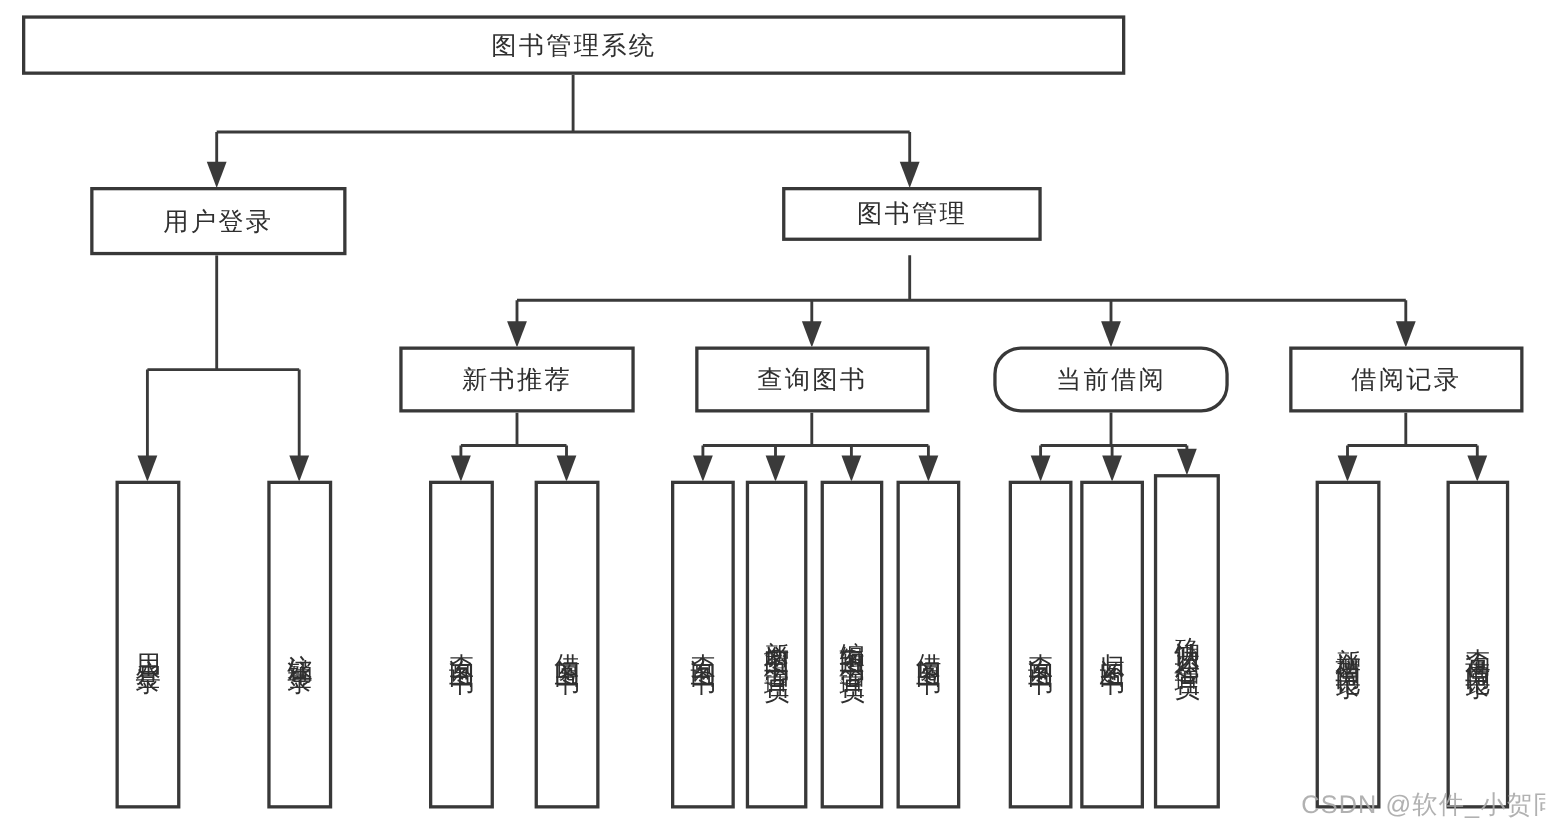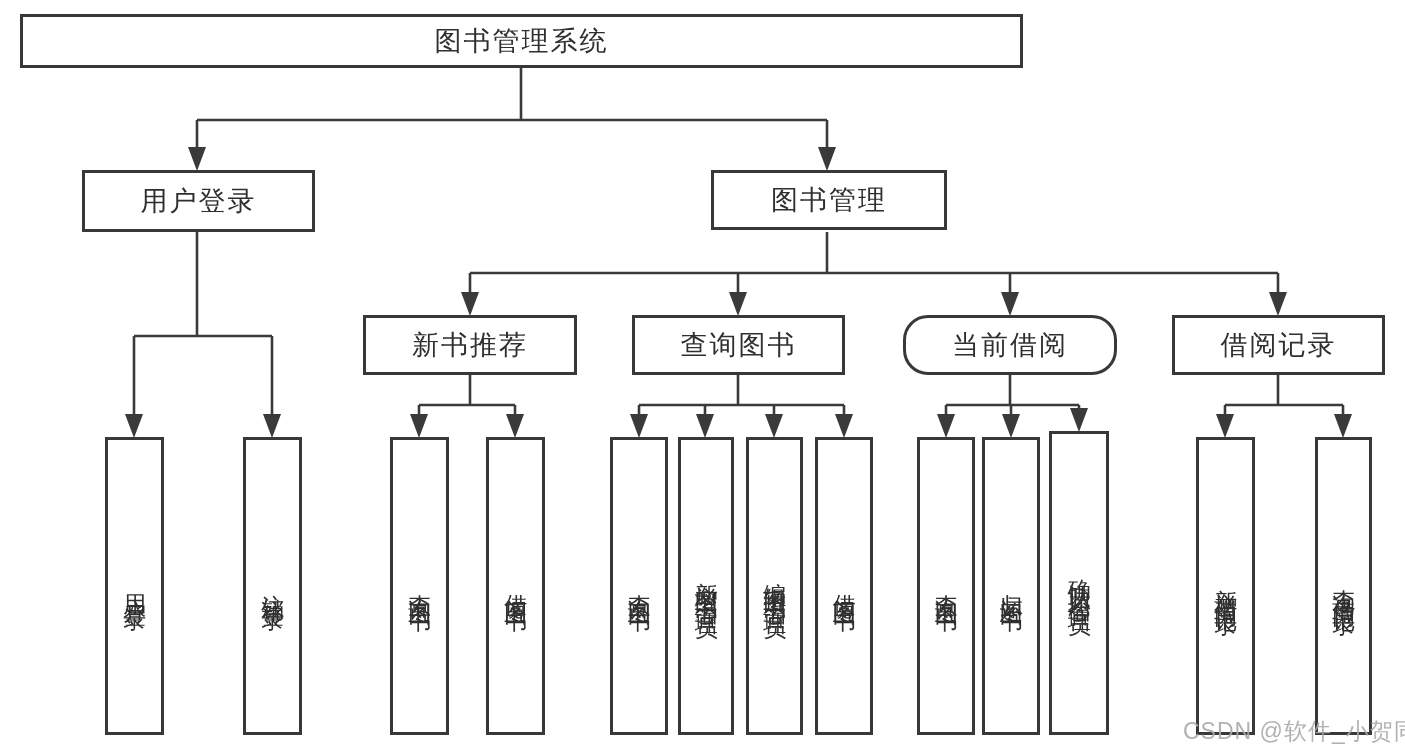--- a/index.html
+++ b/index.html
@@ -26,21 +26,21 @@
     box-sizing: border-box;
     background: #ffffff;
     border: 3px solid #383838;
     display: flex;
     align-items: center;
     justify-content: center;
     color: #2f2f2f;
     z-index: 2;
   }
   .h-label {
-    font-size: 27px;
+    font-size: 23px;
     letter-spacing: 2px;
     white-space: nowrap;
   }
   .v-label {
     writing-mode: vertical-rl;
     font-size: 23px;
     letter-spacing: 5px;
     line-height: 1.1;
   }
   .leaf {
@@ -110,21 +110,21 @@
     </g>
   </svg>
 
   <div class="box" style="left:20px; top:14px; width:1003px; height:54px;">
     <span class="h-label">图书管理系统</span>
   </div>
 
   <div class="box" style="left:82px; top:170px; width:233px; height:62px;">
     <span class="h-label">用户登录</span>
   </div>
-  <div class="box" style="left:711px; top:170px; width:236px; height:60px;">
+  <div class="box" style="left:711px; top:170px; width:236px; height:49px;">
     <span class="h-label">图书管理</span>
   </div>
 
   <div class="box" style="left:363px; top:315px; width:214px; height:60px;">
     <span class="h-label">新书推荐</span>
   </div>
   <div class="box" style="left:632px; top:315px; width:213px; height:60px;">
     <span class="h-label">查询图书</span>
   </div>
   <div class="box" style="left:903px; top:315px; width:214px; height:60px;border-radius:25px;">

